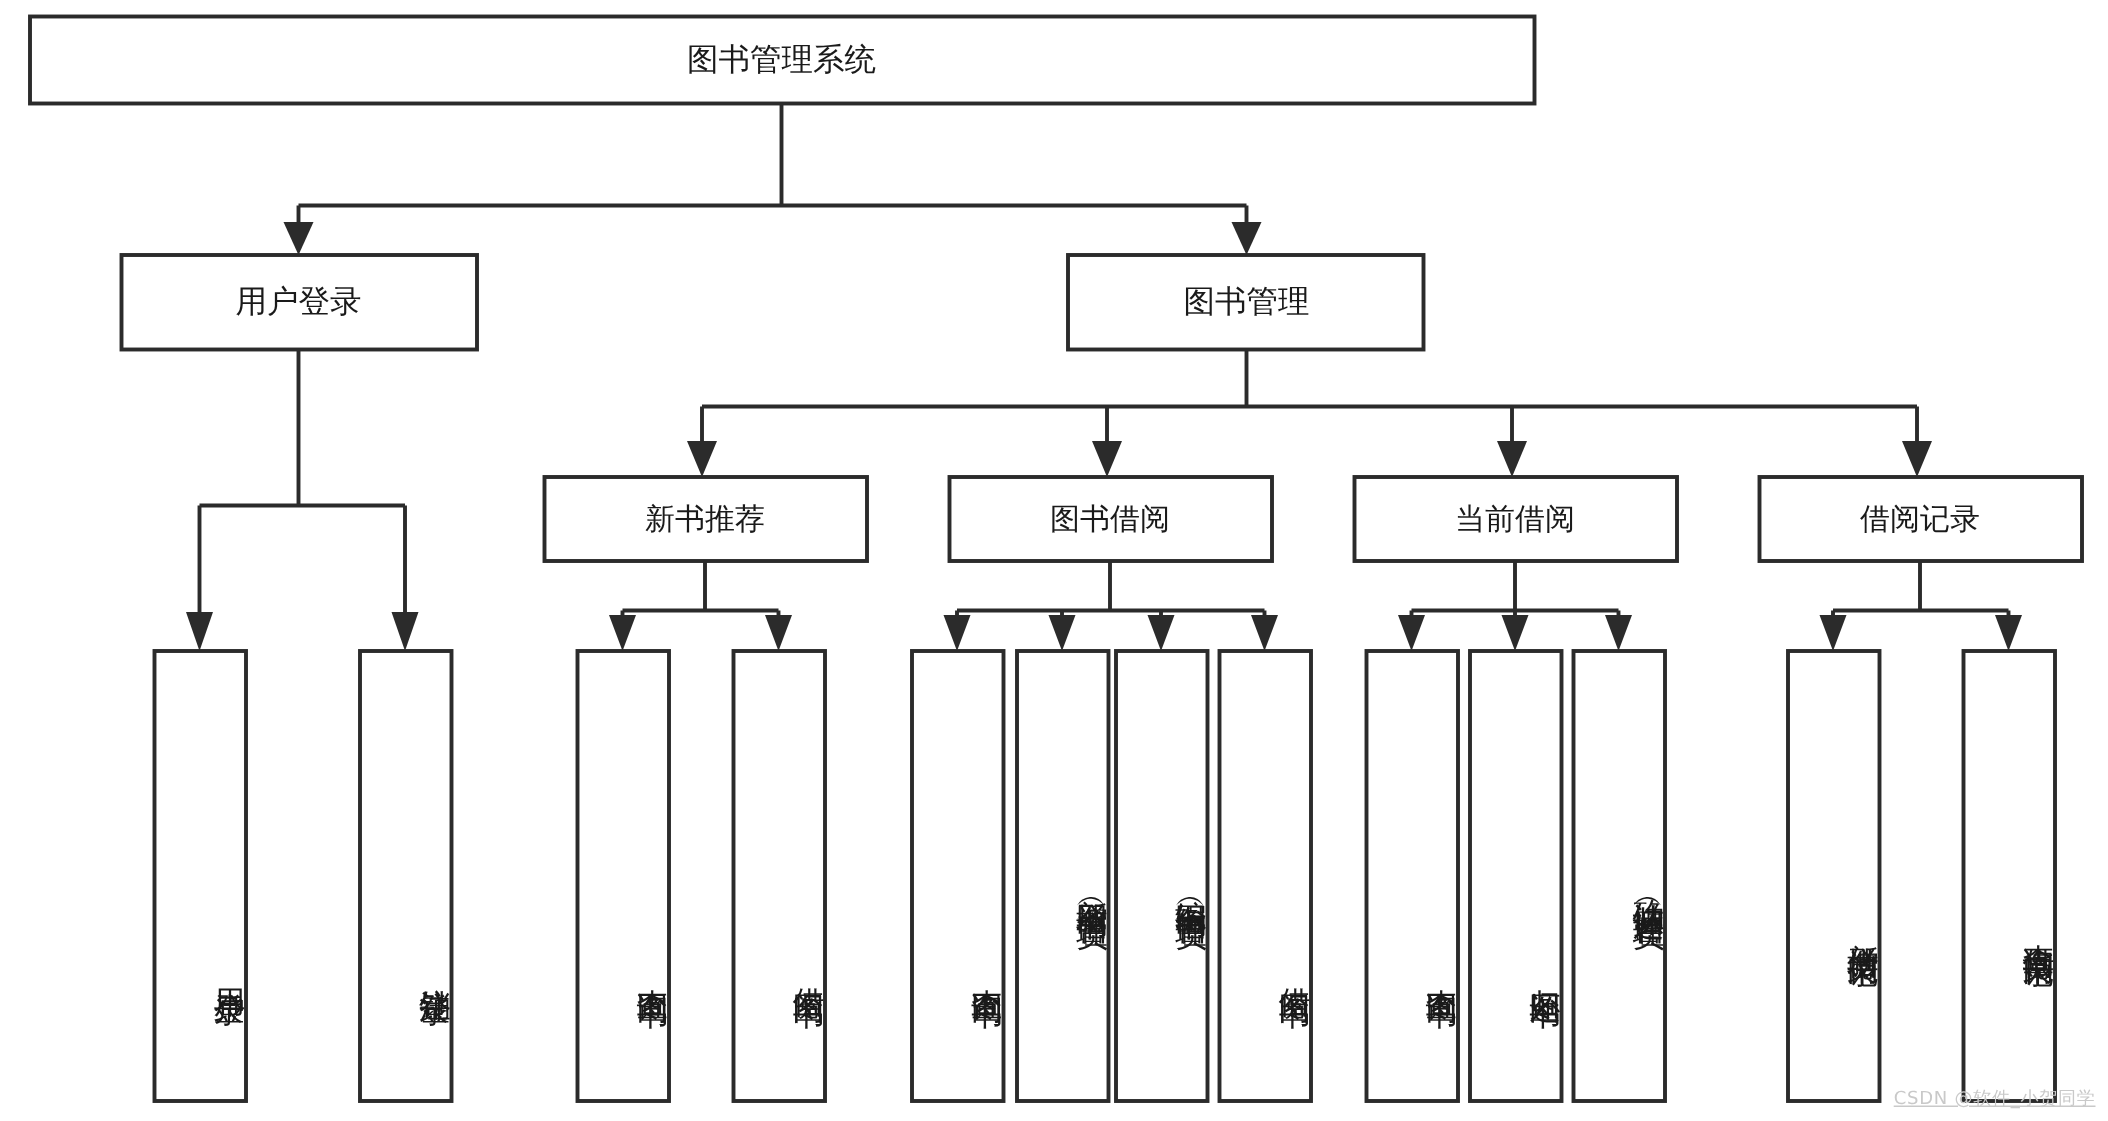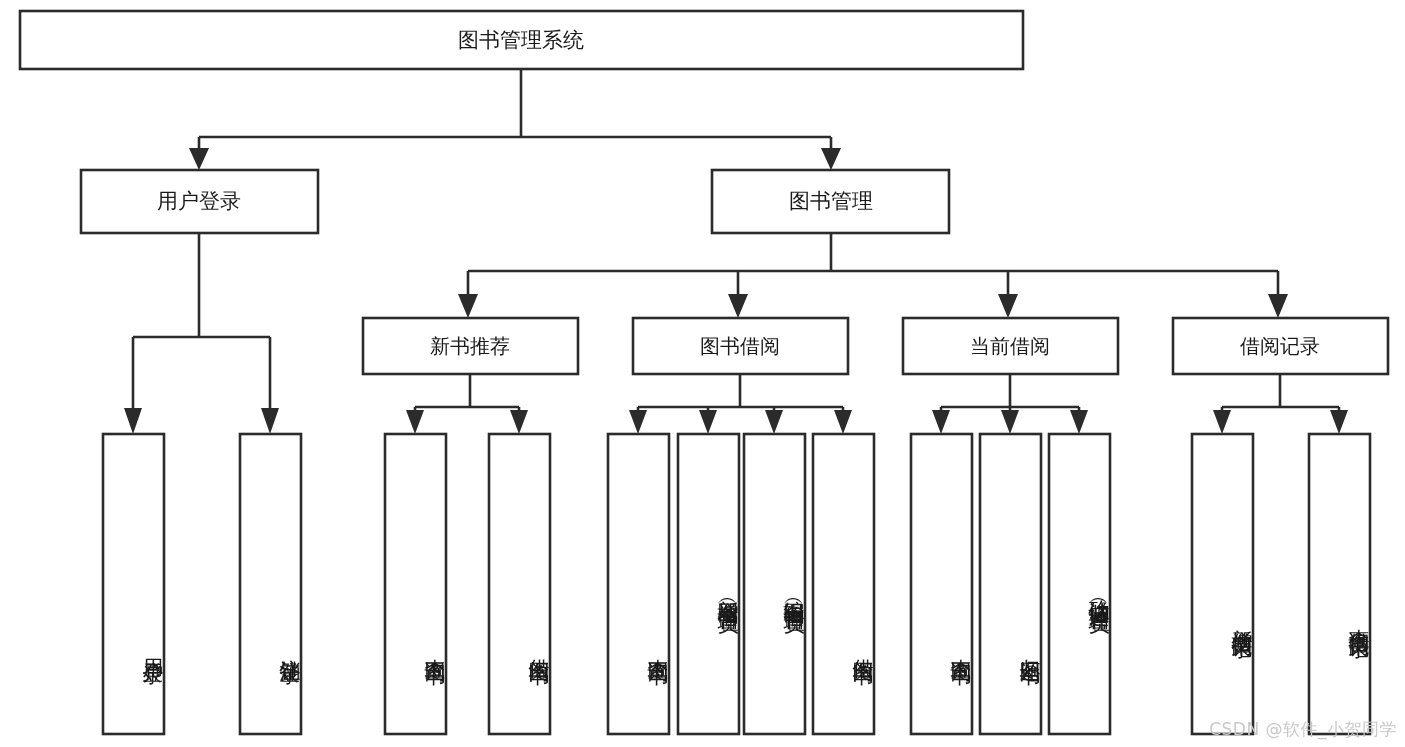--- a/index.html
+++ b/index.html
@@ -68,24 +68,25 @@
     stroke-linecap: butt;
   }
   .arrow-head {
     fill: #2b2b2b;
   }
   .watermark {
     position: absolute;
     right: 8px;
     bottom: 6px;
     font-family: "DejaVu Sans", "Liberation Sans", sans-serif;
-    font-size: 17px;
+    font-size: 12px;
     color: #c9c9c9;
     letter-spacing: 0.5px;
     white-space: nowrap;
+    text-decoration: underline;
   }
 </style>
 </head>
 <body>
 
 <div id="diagram-root">
 
   <svg id="flow-svg" viewBox="0 0 1405 747">
 
     <g>

